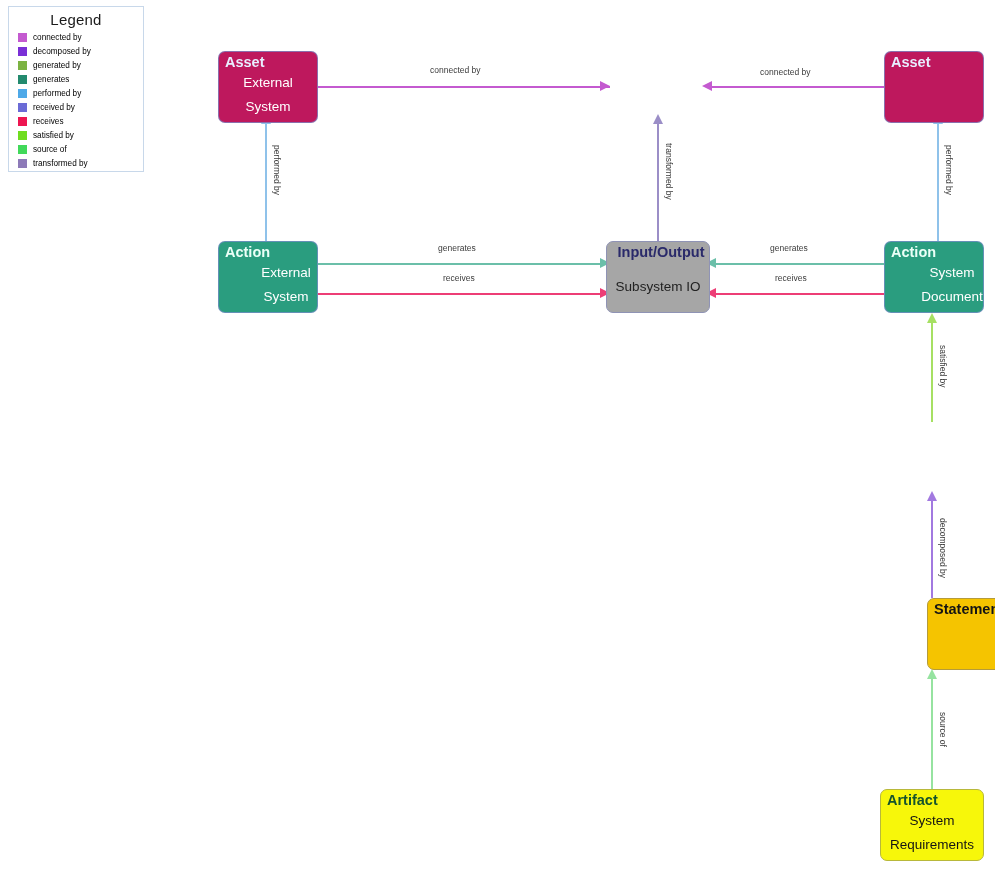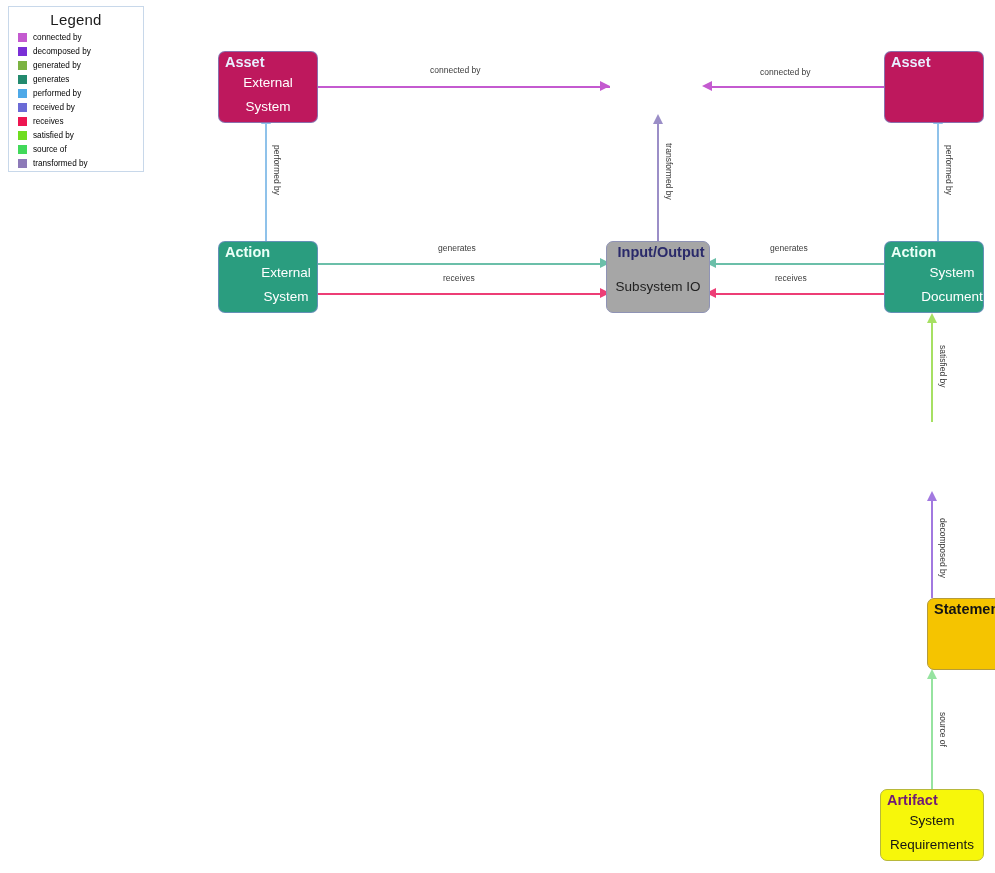--- a/index.html
+++ b/index.html
@@ -103,21 +103,21 @@
 
   .node.grey   { background: #a6a6a6; border-color: #8f93b5; }
   .node.grey .node-type  { color: #2a2a6a; text-align: center; }
   .node.grey .node-label { color: #222222; }
 
   .node.gold   { background: #f5c400; border-color: #b59b3a; }
   .node.gold .node-type  { color: #141414; }
   .node.gold .node-label { color: #141414; }
 
   .node.yellow { background: #f7f70a; border-color: #b8b83a; }
-  .node.yellow .node-type  { color: #701a75; }
+  .node.yellow .node-type  { color: #14532d; }
   .node.yellow .node-label { color: #141414; }
 
   
   .edge-h, .edge-v {
     position: absolute;
     z-index: 2;
   }
   .edge-h { height: 2px; }
   .edge-v { width: 2px; }
 

